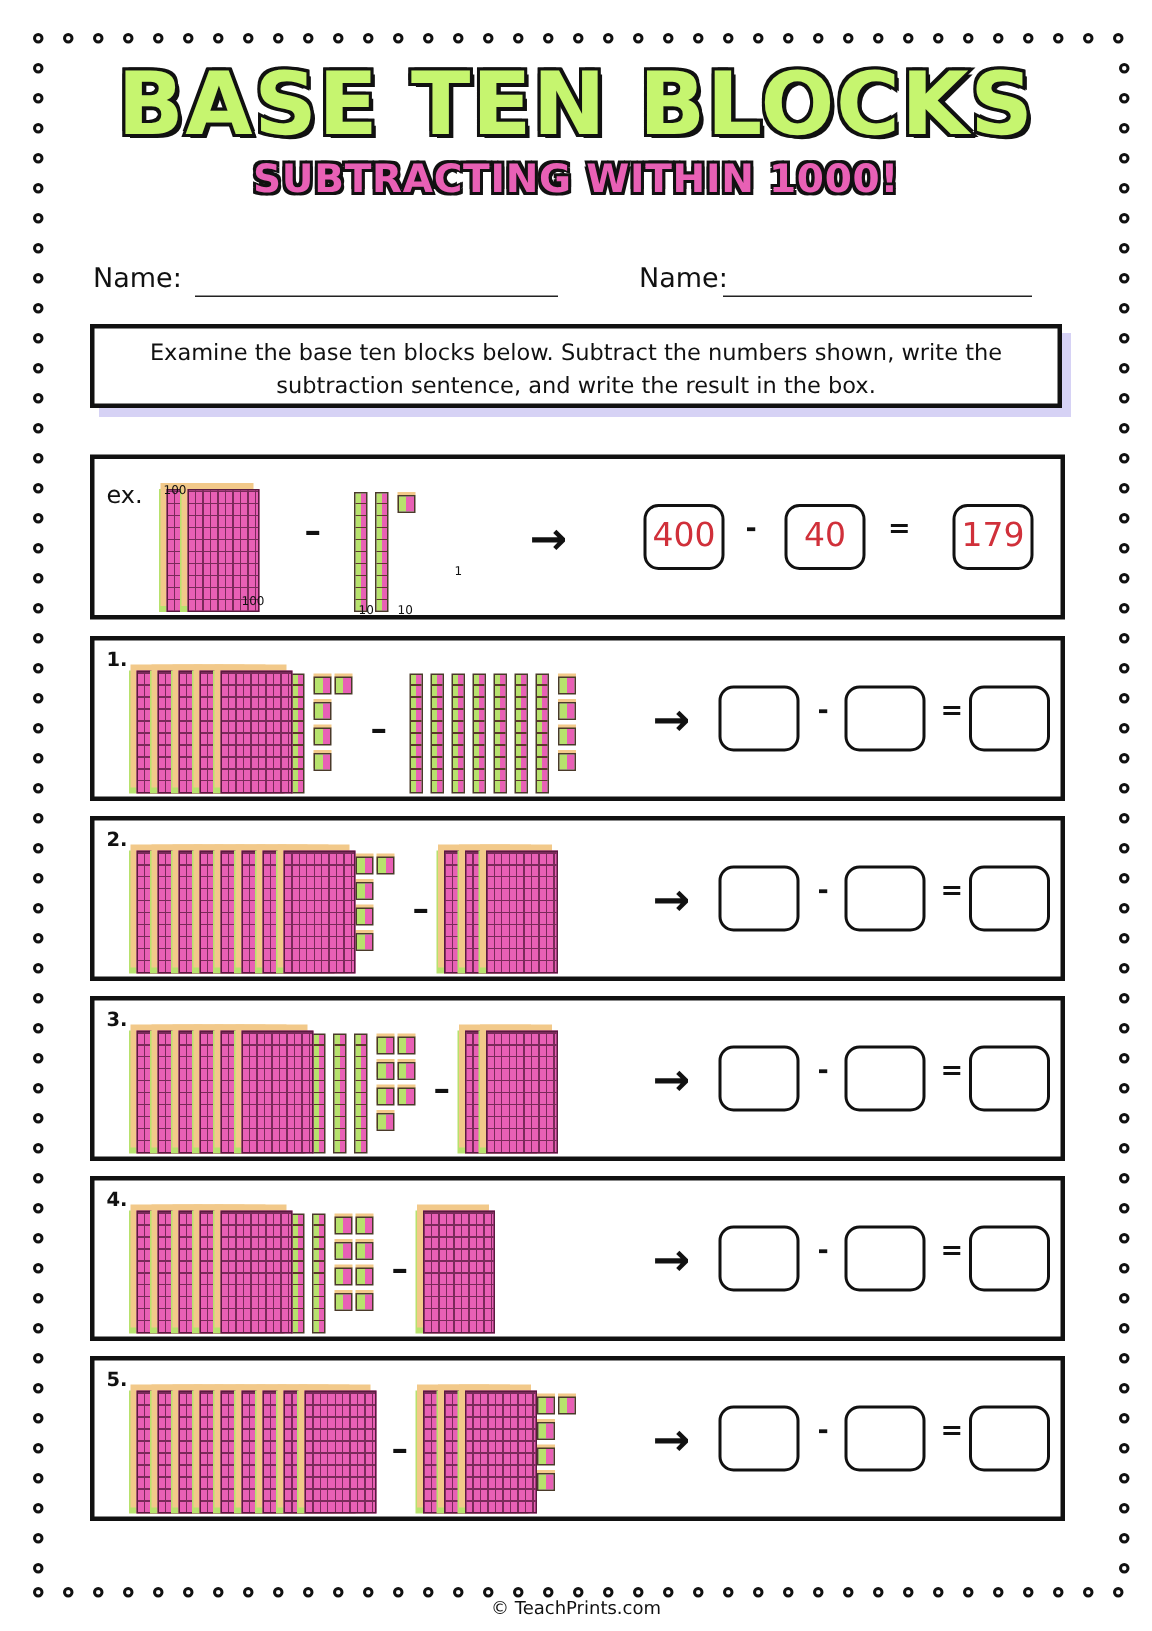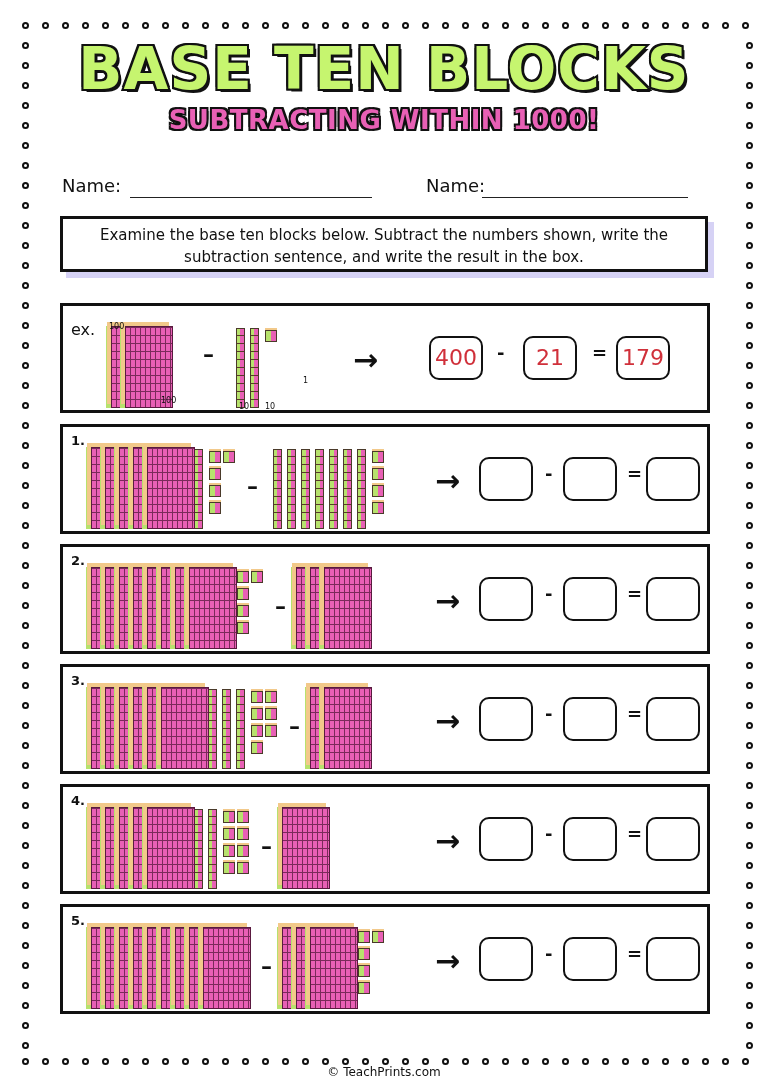--- a/index.html
+++ b/index.html
@@ -245,23 +245,23 @@
       <div class="ones">
         <div class="one"></div>
       </div>
     </div>
   <span class="lbl-sm" style="left:176px;top:96px">10</span>
   <span class="lbl-sm" style="left:202px;top:96px">10</span>
   <span class="lbl-sm" style="left:240px;top:70px">1</span>
   <span class="arrow" style="left:290px">→</span>
   <div class="box" style="left:366px">400</div>
   <span class="op" style="left:434px">-</span>
-  <div class="box" style="left:460px">21</div>
+  <div class="box" style="left:460px">40</div>
   <span class="op" style="left:529px">=</span>
-  <div class="box" style="left:553px">179</div>
+  <div class="box" style="left:572px">179</div>
 </div>
 
 <div id="problems">
     <div class="panel" style="top: 424px;">
     <span class="pnum">1.</span>
     <div class="blocks" style="left:28px;display:flex;align-items:flex-end">
       <div class="g1" style="display:flex;align-items:flex-end">
           <div class="flat"></div>
           <div class="flat"></div>
           <div class="flat"></div>

